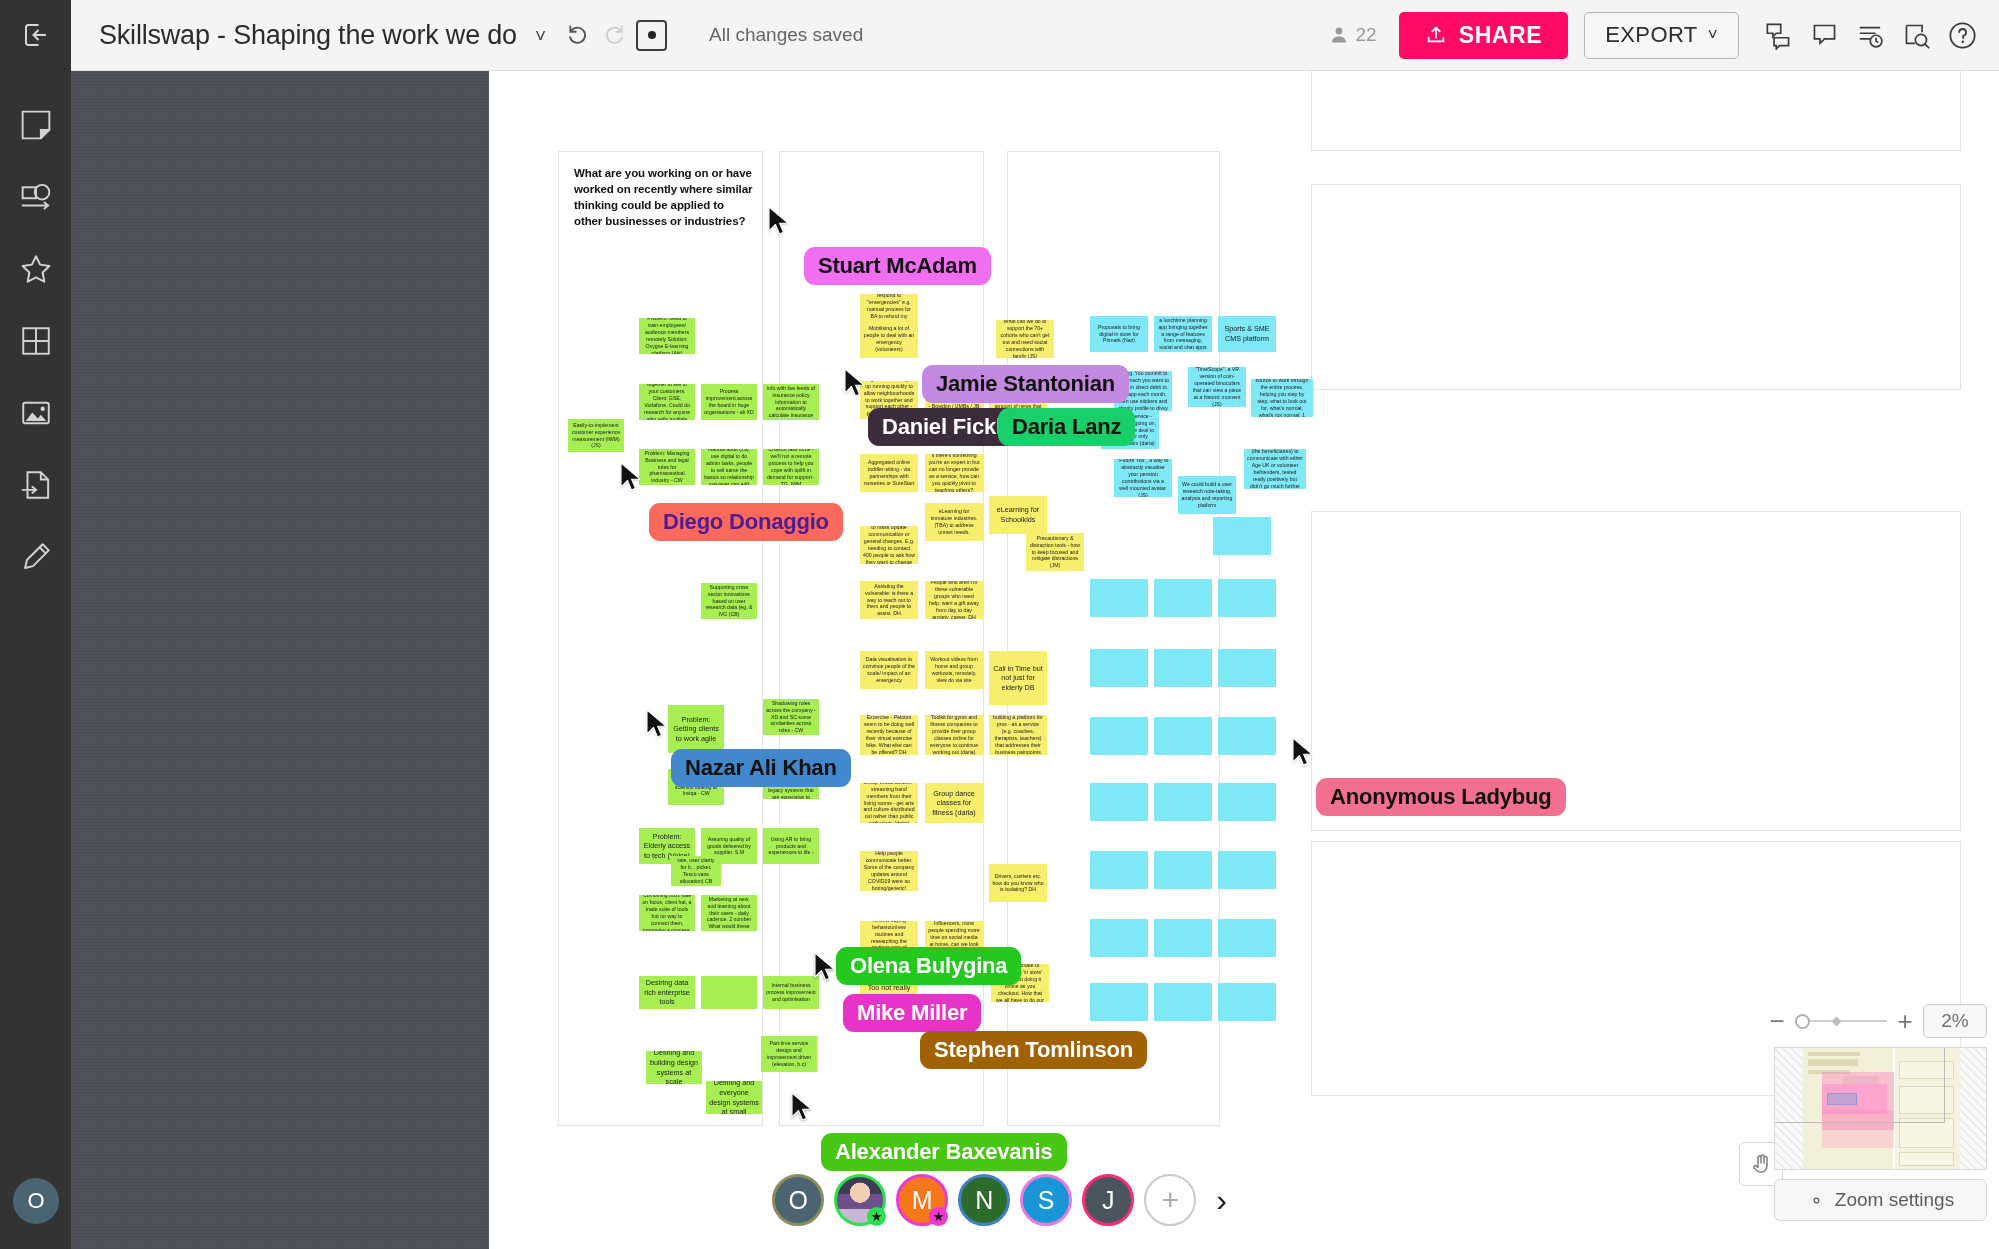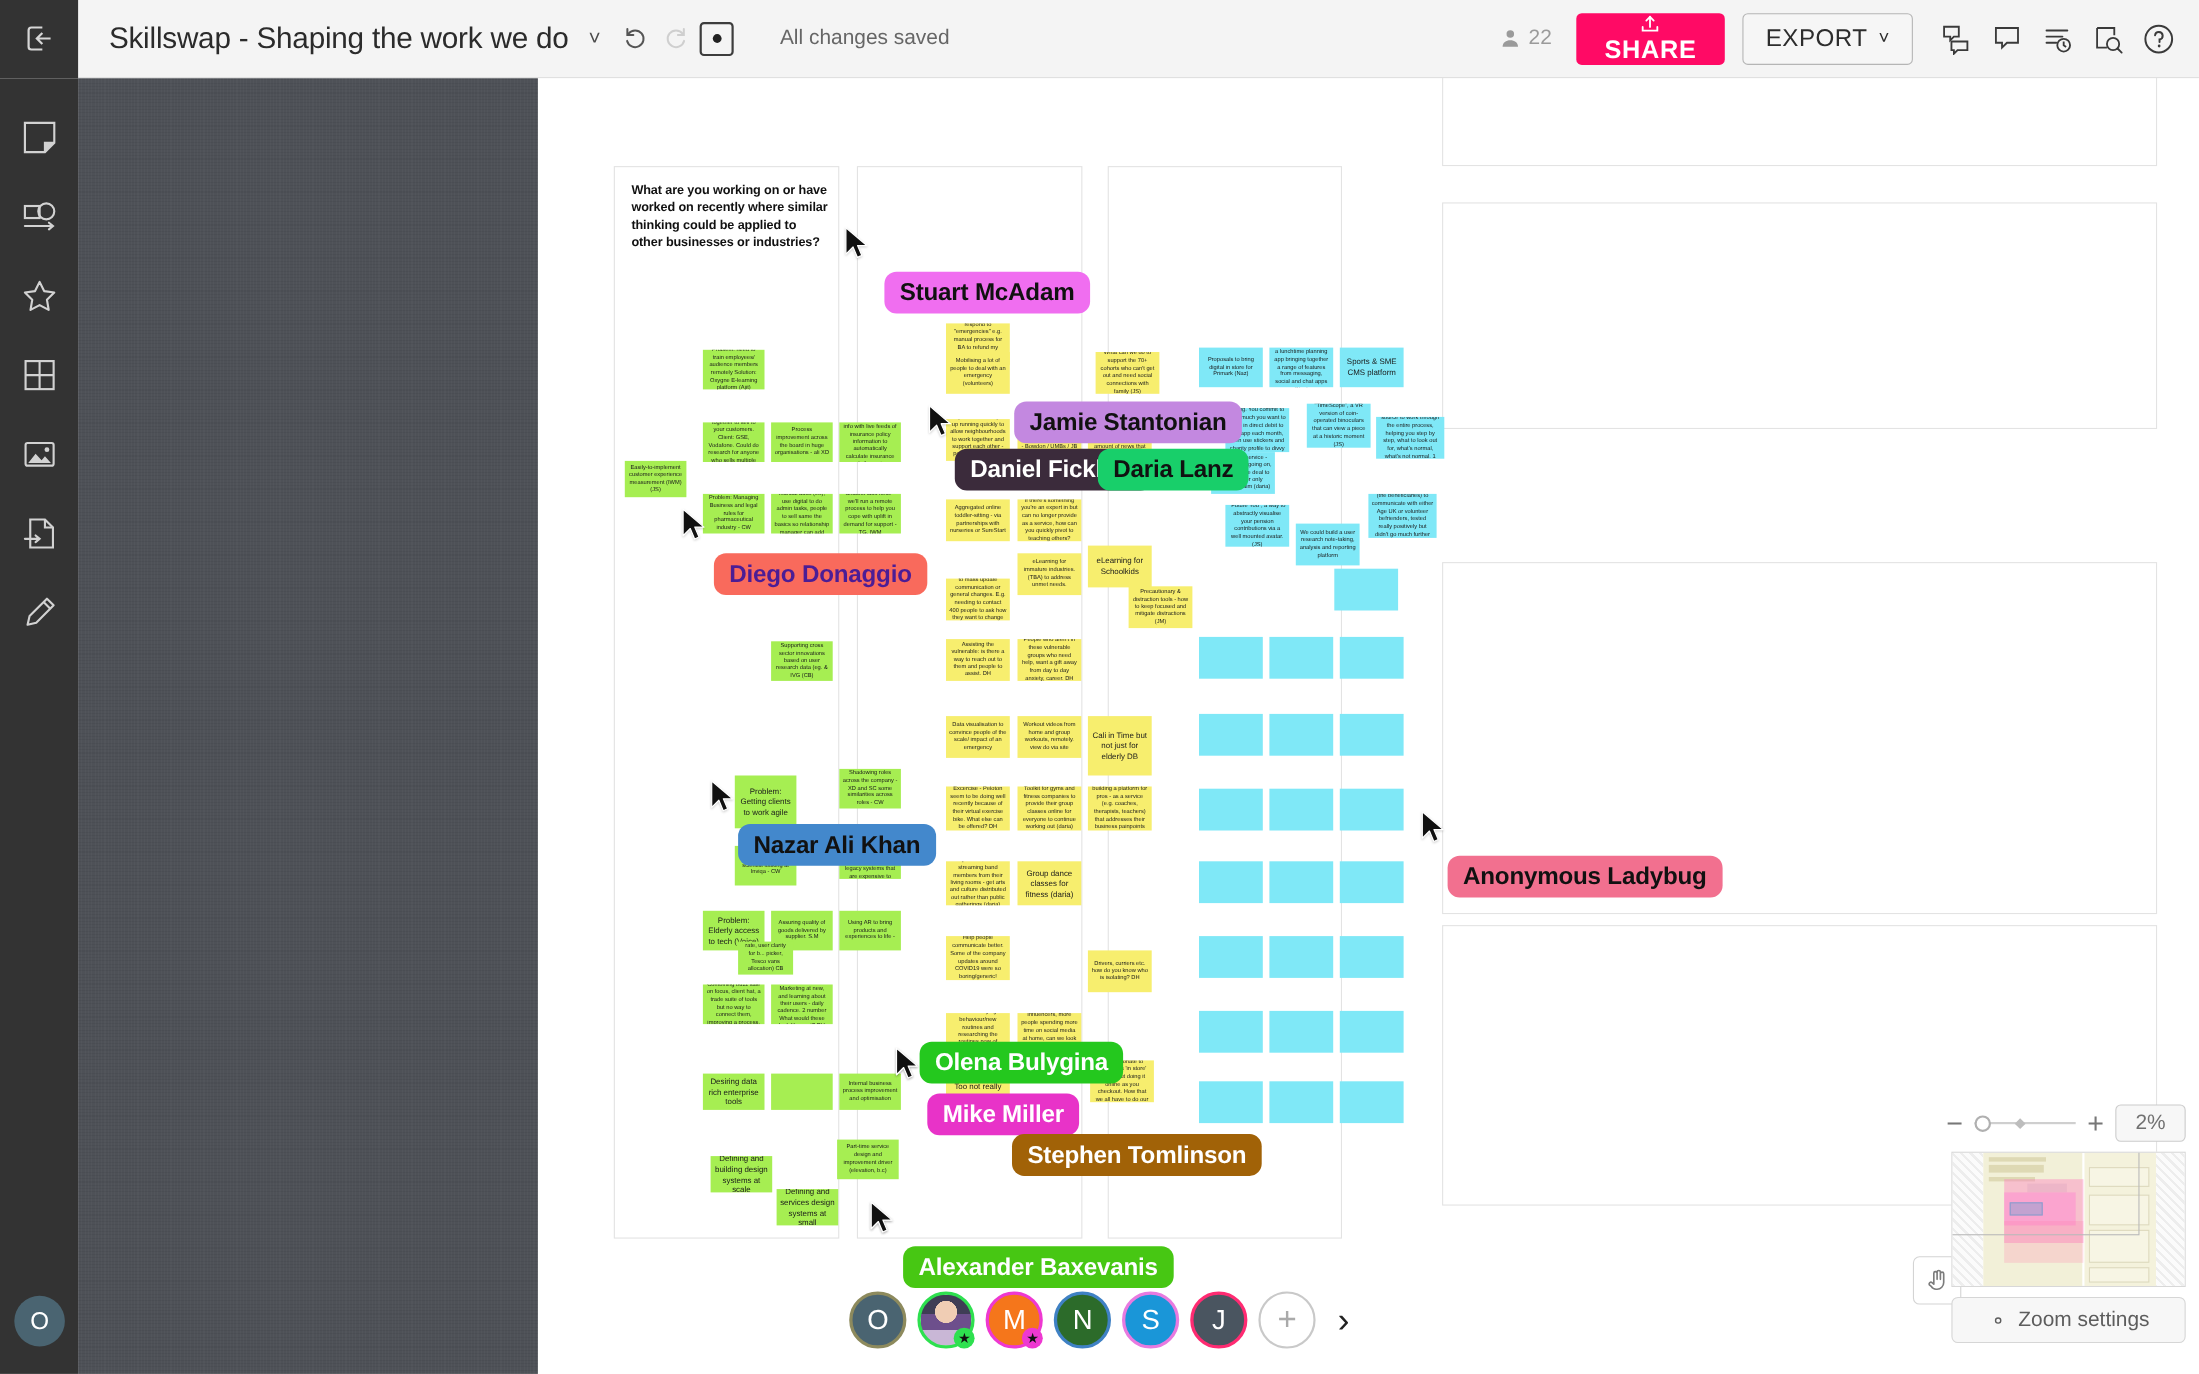--- a/index.html
+++ b/index.html
@@ -42,22 +42,22 @@
   #stop-rec .dot { width: 8px; height: 8px; background: #222; border-radius: 50%; }
   #saved-msg { margin-left: 42px; font-size: 19px; color: #666666; white-space: nowrap; }
   .spacer { flex: 1 1 auto; }
   #people-count {
     display: flex; align-items: center; gap: 7px; color: #9a9a9a;
     font-size: 19px; margin-right: 22px; cursor: pointer;
   }
   #share-btn {
     background: #ff0a65; color: #fff; border: none; border-radius: 5px;
     height: 47px; padding: 0 26px; font-size: 23px; font-weight: 700;
-    letter-spacing: 0.6px; display: flex; align-items: center; 
-    cursor: pointer; font-family: "Liberation Sans", sans-serif; flex-direction: column;
+    letter-spacing: 0.6px; display: flex; align-items: center; gap: 12px;
+    cursor: pointer; font-family: "Liberation Sans", sans-serif;
   }
   #export-btn {
     background: #f6f6f6; color: #2d2d2d; border: 1.5px solid #b5b5b5; border-radius: 5px;
     height: 47px; padding: 0 20px; font-size: 22px; font-weight: 400;
     letter-spacing: 0.4px; display: flex; align-items: center; gap: 10px;
     cursor: pointer; margin-left: 16px; font-family: "Liberation Sans", sans-serif;
   }
   #topbar-icons { display: flex; align-items: center; gap: 12px; margin-left: 22px; margin-right: 20px; }
 
   
@@ -374,21 +374,21 @@
       <div class="note green" style="left: 630px; top: 757px; width: 56px; height: 36px;">Assuring quality of goods delivered by supplier. S.M</div>
       <div class="note green" style="left: 692px; top: 757px; width: 56px; height: 36px;">Using AR to bring products and experiences to life -</div>
       <div class="note green" style="left: 600px; top: 785px; width: 50px; height: 30px;">rate, user clarity for b... picker, Tesco vans allocation) CB</div>
       <div class="note green" style="left: 568px; top: 824px; width: 56px; height: 36px;">VSA SME Research: Combining buzz sale on focus, client hat, a trade suite of tools but no way to connect them, improving a process. BH</div>
       <div class="note green" style="left: 630px; top: 824px; width: 56px; height: 36px;">VSA SME Research: Marketing at new, and learning about their users - daily cadence. 2 number What would these look like next? DH</div>
       <div class="note green big" style="left: 568px; top: 905px; width: 56px; height: 33px;">Desiring data rich enterprise tools</div>
       <div class="note green" style="left: 630px; top: 905px; width: 56px; height: 33px;"></div>
       <div class="note green" style="left: 692px; top: 905px; width: 56px; height: 33px;">Internal business process improvement and optimisation</div>
       <div class="note green big" style="left: 575px; top: 980px; width: 56px; height: 33px;">Defining and building design systems at scale</div>
       <div class="note green" style="left: 690px; top: 965px; width: 56px; height: 36px;">Part-time service design and improvement driver (elevation, b.c)</div>
-      <div class="note green big" style="left: 635px; top: 1010px; width: 56px; height: 33px;">Defining and services design systems at small</div>
+      <div class="note green big" style="left: 635px; top: 1010px; width: 56px; height: 33px;">Defining and everyone design systems at small</div>
       <div class="note yellow" style="left: 789px; top: 223px; width: 58px; height: 38px;">respond to "emergencies" e.g. manual process for BA to refund my money back to a voucher</div>
       <div class="note yellow" style="left: 789px; top: 249px; width: 58px; height: 38px;">Mobilising a lot of people to deal with an emergency (volunteers)</div>
       <div class="note yellow" style="left: 925px; top: 249px; width: 58px; height: 38px;">What can we do to support the 70+ cohorts who can't get out and need social connections with family (JS)</div>
       <div class="note yellow" style="left: 789px; top: 310px; width: 58px; height: 38px;">Digital service to get up running quickly to allow neighbourhoods to work together and support each other - postcode area (e.g. Chandlers)</div>
       <div class="note yellow" style="left: 854px; top: 310px; width: 58px; height: 38px;">Pivoting products to assist with C-19 effort - Bowdon / UMBs / JB</div>
       <div class="note yellow" style="left: 918px; top: 310px; width: 58px; height: 38px;">solution/on services to avoid the share &amp; announcement of going on about huge amount of news that we could be seeing out of its space</div>
       <div class="note yellow" style="left: 789px; top: 383px; width: 58px; height: 38px;">Aggregated online toddler-sitting - via partnerships with nurseries or SureStart</div>
       <div class="note yellow" style="left: 854px; top: 383px; width: 58px; height: 38px;">If there's something you're an expert in but can no longer provide as a service, how can you quickly pivot to teaching others?</div>
       <div class="note yellow" style="left: 854px; top: 432px; width: 58px; height: 38px;">eLearning for immature industries. (TBA) to address unmet needs.</div>
       <div class="note yellow big" style="left: 918px; top: 425px; width: 58px; height: 38px;">eLearning for Schoolkids</div>

